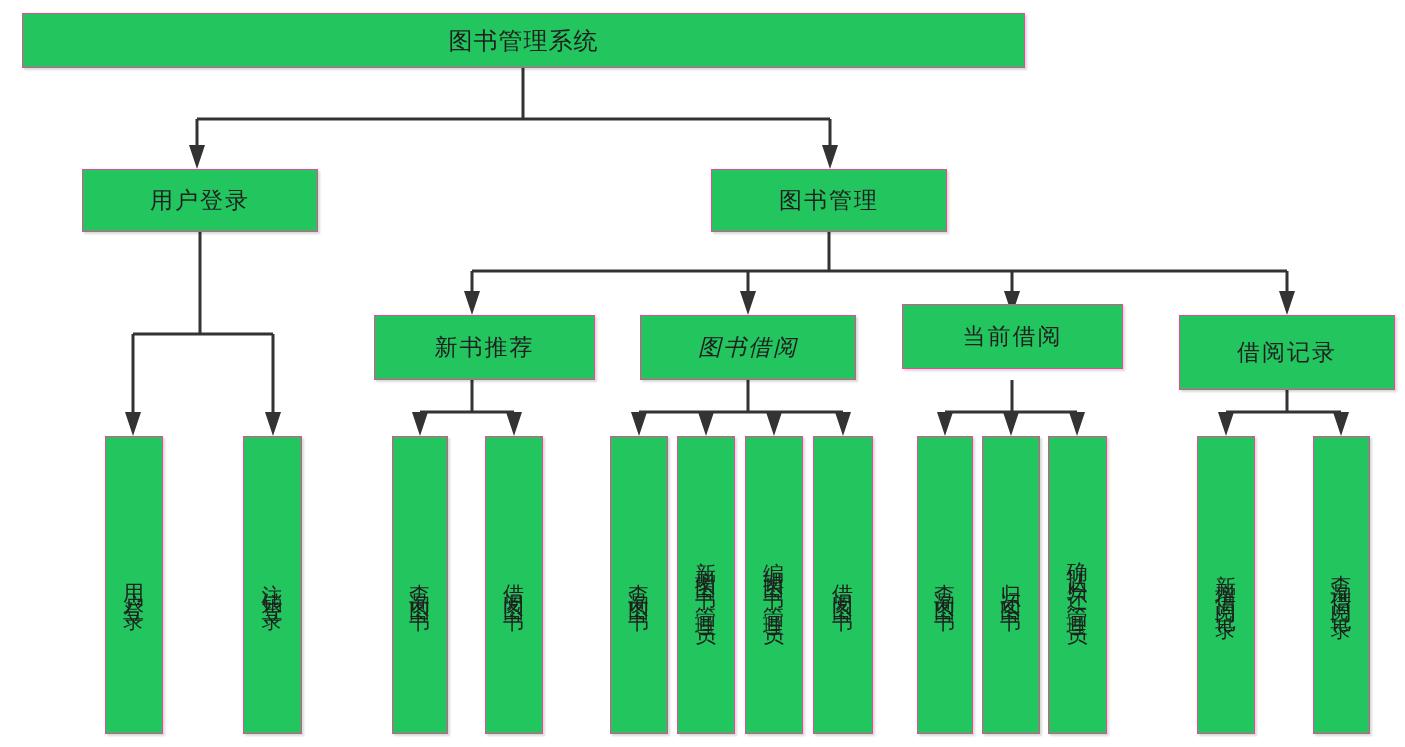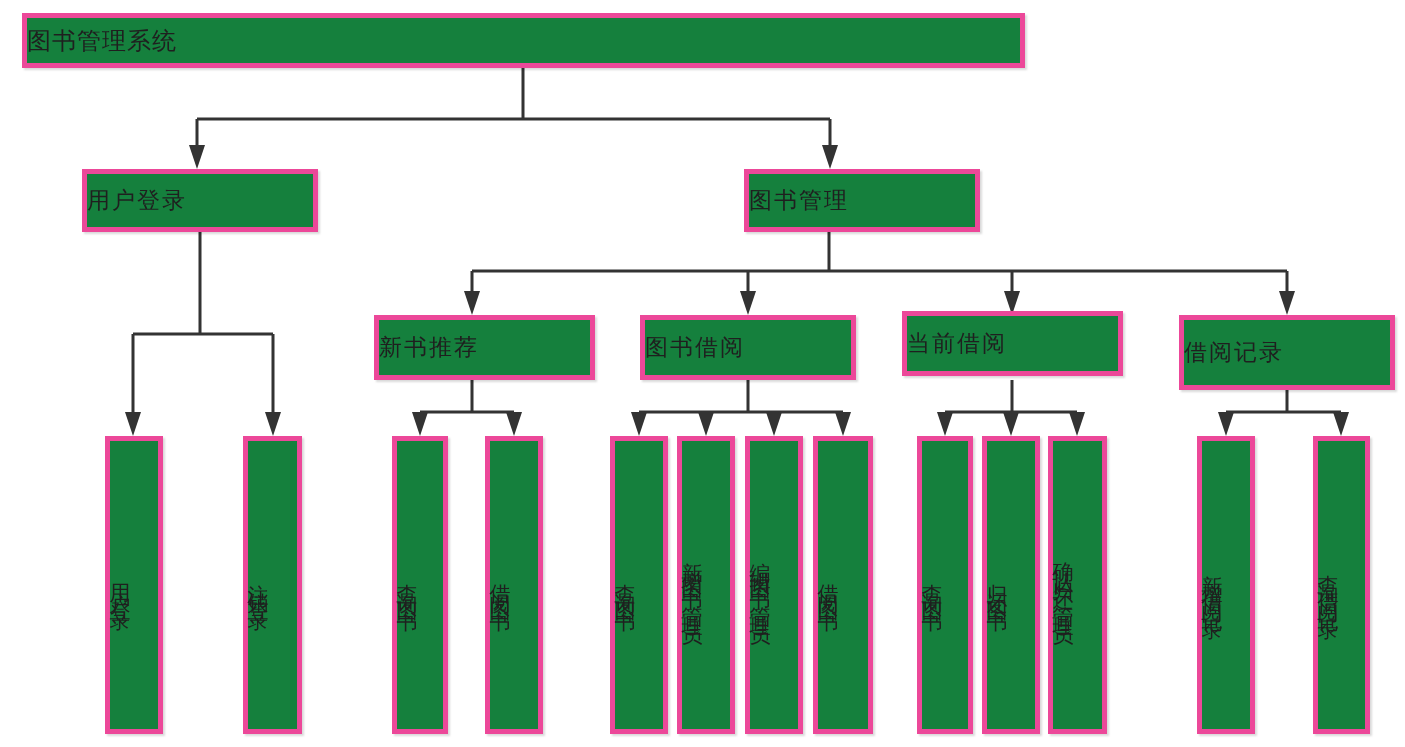--- a/index.html
+++ b/index.html
@@ -18,24 +18,25 @@
   svg.connectors {
     position: absolute;
     left: 0; top: 0;
     width: 1405px;
     height: 747px;
     pointer-events: none;
   }
   .box {
     position: absolute;
     box-sizing: border-box;
-    border: 5px solid #ec4899;
-    background: #15803d;
+    border: 1px solid #ec4899;
+    background: #22c55e;
     display: flex;
     align-items: center;
+    justify-content: center;
     box-shadow: 2px 2px 2px rgba(0,0,0,0.15);
   }
   .lbl {
     color: #1f1f1f;
     font-size: 23px;
     letter-spacing: 2px;
     white-space: nowrap;
   }
   .lvl1 .lbl { font-size: 24px; letter-spacing: 1px; }
   .leaf .vlbl {
@@ -95,31 +96,31 @@
     </g>
   </svg>
 
   <div class="box lvl1" style="left:22px; top:13px; width:1003px; height:55px;">
     <span class="lbl">图书管理系统</span>
   </div>
 
   <div class="box lvl2" style="left:82px; top:169px; width:236px; height:63px;">
     <span class="lbl">用户登录</span>
   </div>
-  <div class="box lvl2" style="left:744px; top:169px; width:236px; height:63px;">
+  <div class="box lvl2" style="left:711px; top:169px; width:236px; height:63px;">
     <span class="lbl">图书管理</span>
   </div>
 
   <div class="box lvl3" style="left:374px; top:315px; width:221px; height:65px;">
     <span class="lbl">新书推荐</span>
   </div>
-  <div class="box lvl3" style="left:640px; top:315px; width:216px; height:65px;">
+  <div class="box lvl3" style="left:640px; top:315px; width:216px; height:65px;font-style:italic;">
     <span class="lbl">图书借阅</span>
   </div>
-  <div class="box lvl3" style="left:902px; top:311px; width:221px; height:65px;">
+  <div class="box lvl3" style="left:902px; top:304px; width:221px; height:65px;">
     <span class="lbl">当前借阅</span>
   </div>
   <div class="box lvl3" style="left:1179px; top:315px; width:216px; height:75px;">
     <span class="lbl">借阅记录</span>
   </div>
 
   <div class="box leaf" style="left:105px; top:436px; width:58px; height:298px;">
     <span class="vlbl">用户登录</span>
   </div>
   <div class="box leaf" style="left:243px; top:436px; width:59px; height:298px;">

